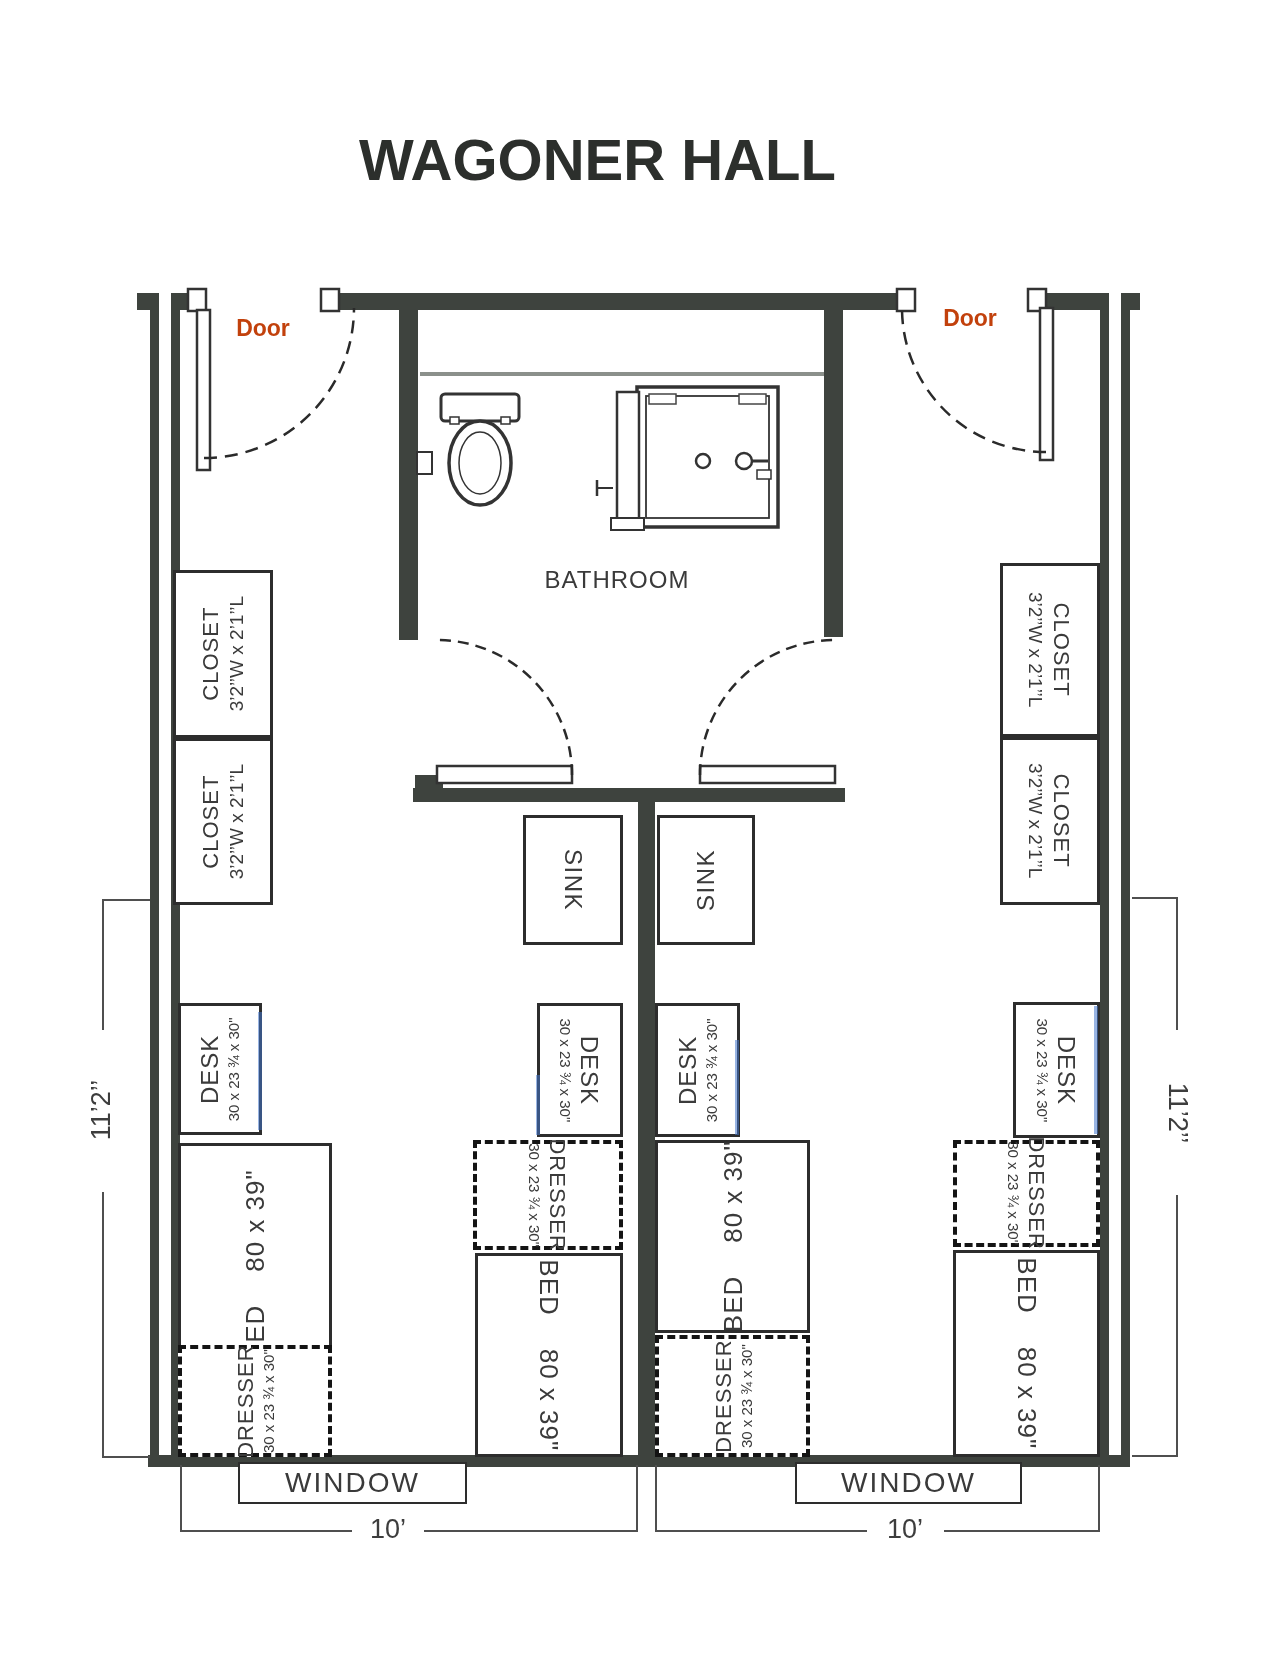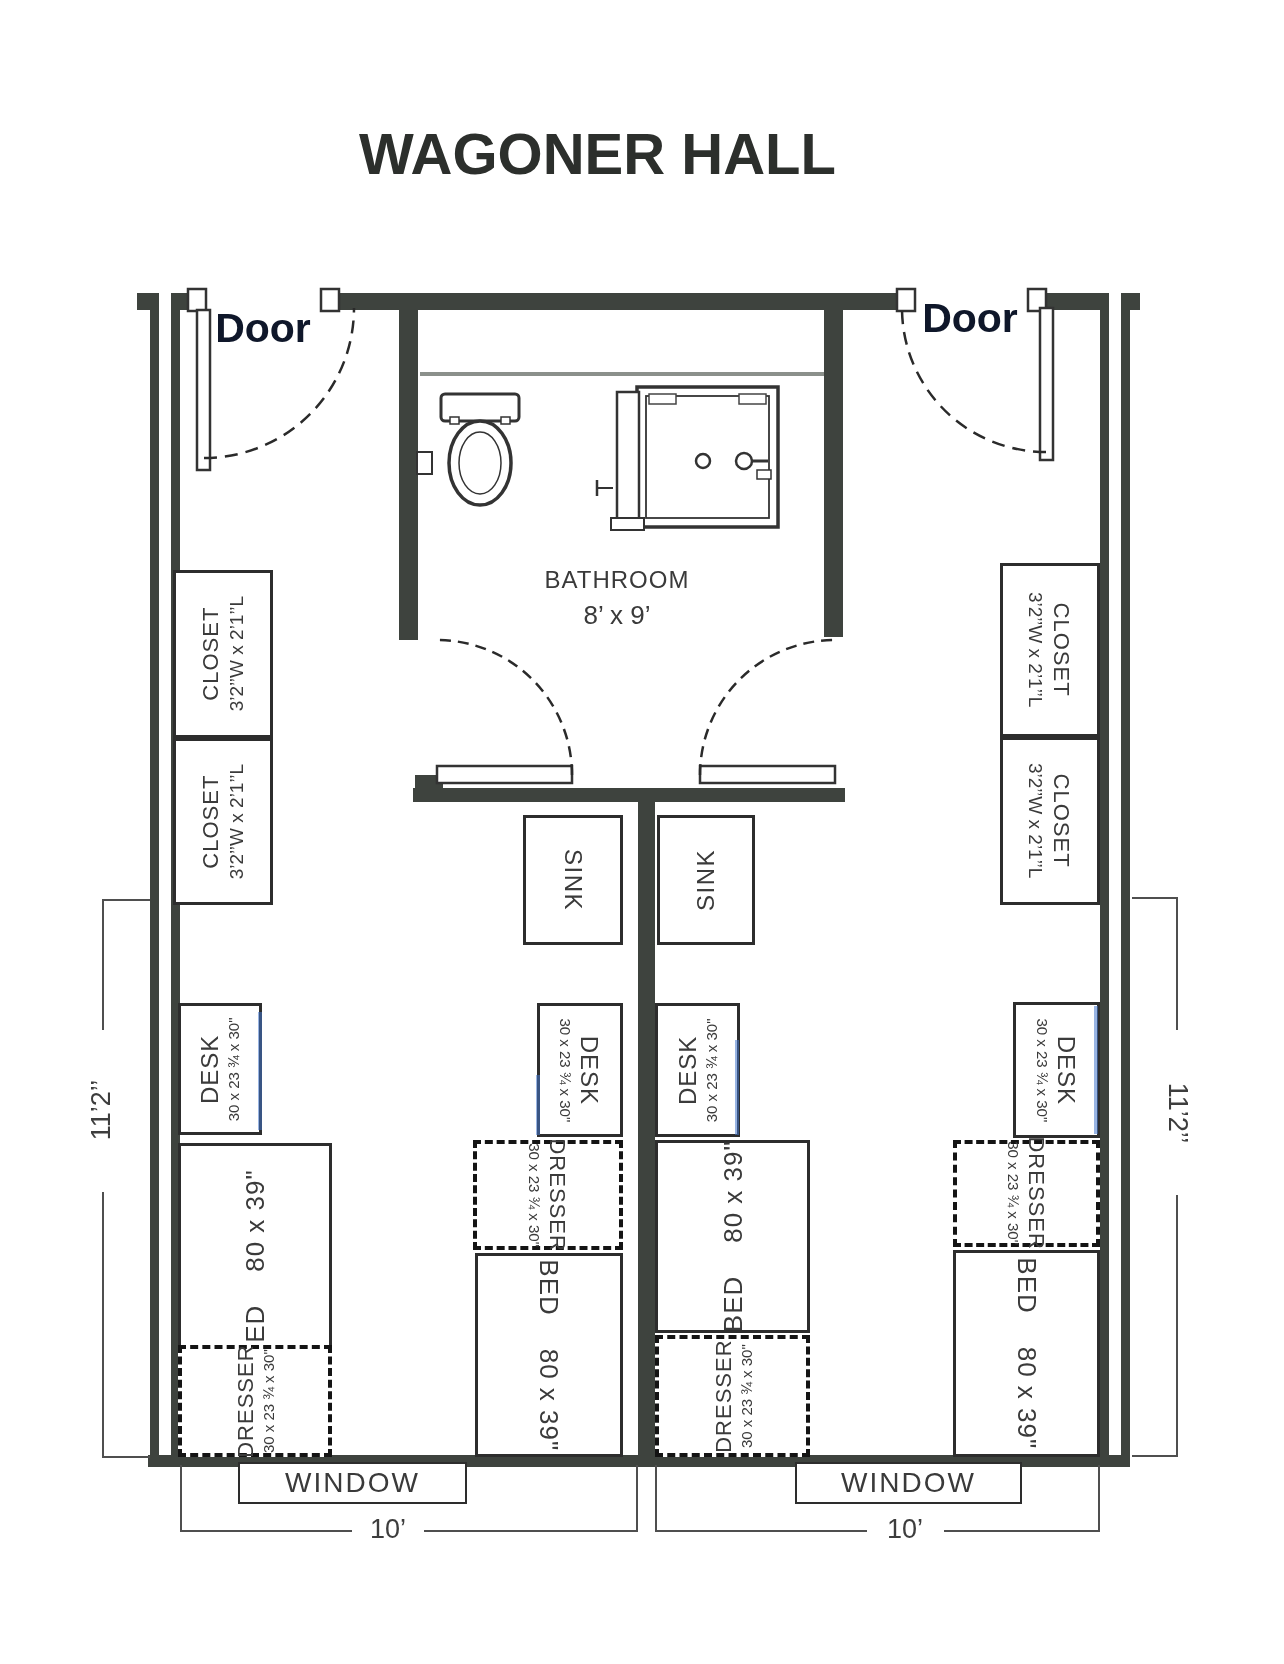--- a/index.html
+++ b/index.html
@@ -19,24 +19,24 @@
   .rot-cw{transform:rotate(90deg);}
   .nm{font-size:22px;letter-spacing:1px;color:#3a3a3a;}
   .sz{font-size:19px;color:#3a3a3a;}
   .desk-nm{font-size:24px;letter-spacing:1px;}
   .desk-sz{font-size:15px;}
   .drs-nm{font-size:22px;letter-spacing:1px;}
   .drs-sz{font-size:15px;}
   .bed-lbl{font-size:26px;letter-spacing:1px;white-space:pre;color:#3a3a3a;}
   .sink-lbl{font-size:24px;letter-spacing:1.5px;color:#3a3a3a;}
   
-  .title{position:absolute;top:120px;left:0;width:1195px;text-align:center;
+  .title{position:absolute;top:126px;left:0;width:1195px;text-align:center;
          font-size:58px;font-weight:bold;color:#2c2f2c;letter-spacing:0px;}
   .doorlbl{position:absolute;width:120px;height:40px;display:flex;align-items:center;justify-content:center;
-           font-size:41px;font-weight:bold;color:#0f172a;}
+           font-size:23px;font-weight:bold;color:#c2410c;}
   .bathlbl{position:absolute;left:467px;top:566px;width:300px;text-align:center;color:#3a3a3a;}
   .bathlbl .bl1{font-size:24px;letter-spacing:1px;}
   .bathlbl .bl2{font-size:26px;margin-top:6px;}
   .winlbl{font-size:28px;letter-spacing:2px;color:#3a3a3a;}
   
   .dim{background:#4f4f4f;}
   .dimtxt{position:absolute;display:flex;align-items:center;justify-content:center;
           font-size:27px;color:#3d3d3d;}
   .blue-edge{position:absolute;width:4px;background:#4477cc;opacity:0.55;}
   svg.overlay{position:absolute;left:0;top:0;pointer-events:none;}
@@ -174,21 +174,20 @@
   </div>
   <div class="box" style="left:795px;top:1462px;width:227px;height:42px;border-width:2.5px">
     <span class="winlbl">WINDOW</span>
   </div>
 
   <div class="doorlbl" style="left:203px;top:308px">Door</div>
   <div class="doorlbl" style="left:910px;top:298px">Door</div>
 
   <div class="bathlbl">
     <div class="bl1">BATHROOM</div>
-    <div class="bl2">8’ x 9’</div>
   </div>
 
   <div class="b dim" style="left:102px;top:899px;width:48px;height:2px"></div>
   <div class="b dim" style="left:102px;top:899px;width:2px;height:131px"></div>
   <div class="b dim" style="left:102px;top:1192px;width:2px;height:266px"></div>
   <div class="b dim" style="left:102px;top:1456px;width:48px;height:2px"></div>
   <div class="dimtxt rot-ccw" style="left:41px;top:1092px;width:120px;height:36px">11’2’’</div>
 
   <div class="b dim" style="left:1132px;top:897px;width:46px;height:2px"></div>
   <div class="b dim" style="left:1176px;top:897px;width:2px;height:133px"></div>

